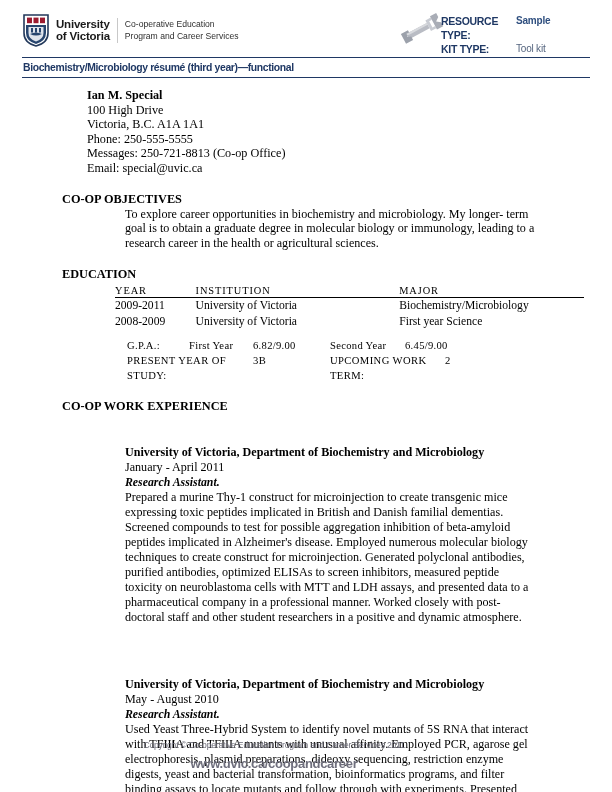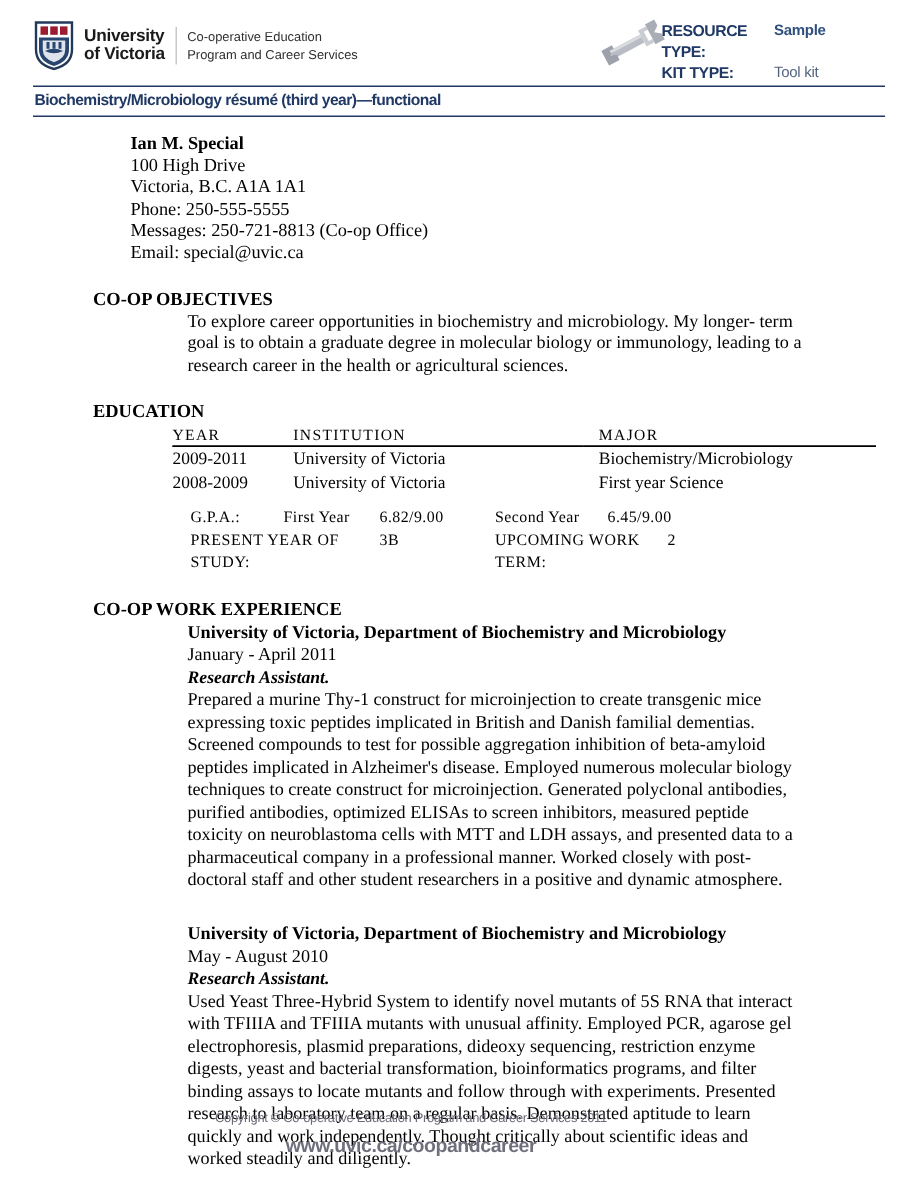--- a/index.html
+++ b/index.html
@@ -186,20 +186,21 @@
   .gpa-c3 { width: 77px; }
   .gpa-c4 { width: 75px; }
   .gpa-c5 { width: 40px; }
   .gpa-strong { letter-spacing: 0.4px; }
 
   .job { margin-left: 125px; margin-right: 48px; }
   .job-title {
     font-weight: bold;
     font-size: 12.1px;
     line-height: 15px;
+    margin-top: 31px;
   }
   .job-dates {
     font-size: 12.1px;
     line-height: 15px;
   }
   .job-role {
     font-weight: bold;
     font-style: italic;
     font-size: 11.8px;
     line-height: 15px;

